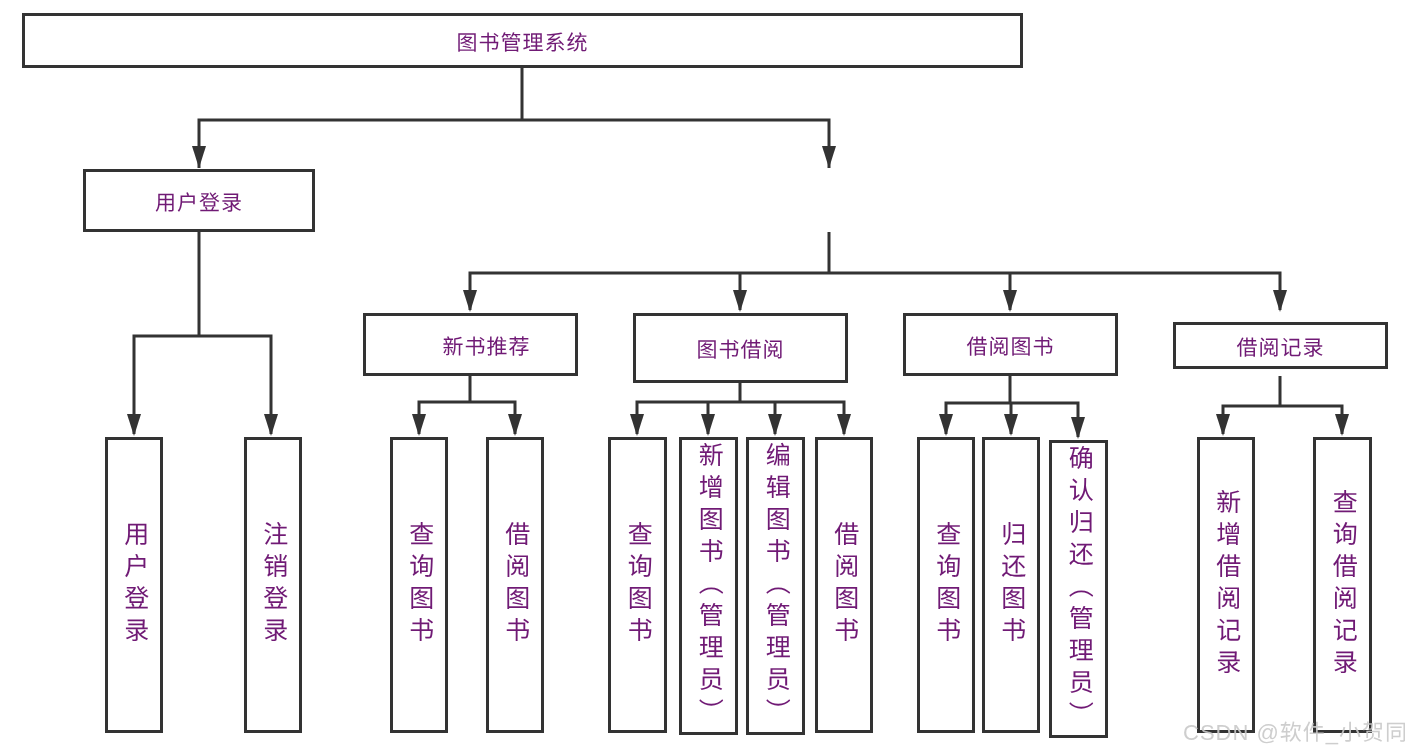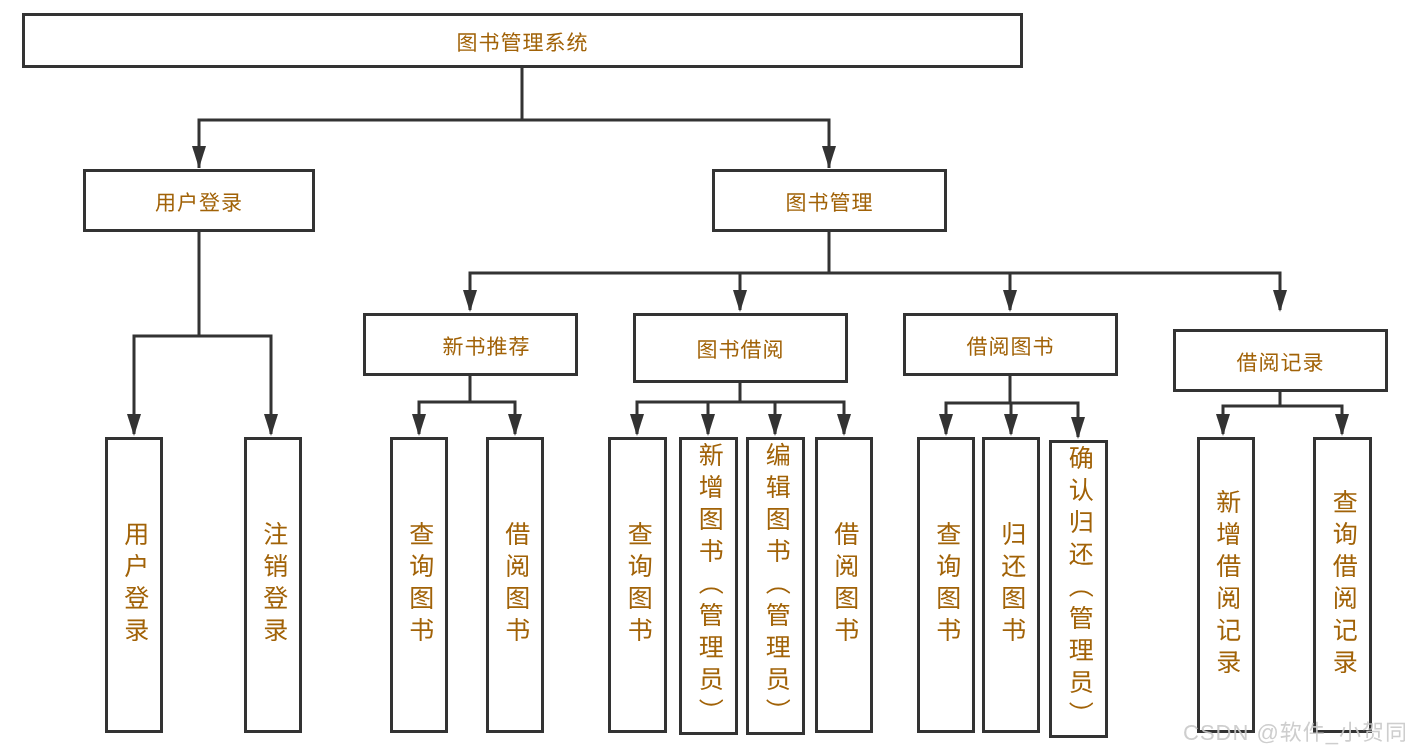--- a/index.html
+++ b/index.html
@@ -14,21 +14,21 @@
   .connectors {
     position: absolute;
     left: 0; top: 0;
     width: 1405px; height: 747px;
   }
   .box {
     position: absolute;
     box-sizing: border-box;
     border: 3px solid #333333;
     background: #ffffff;
-    color: #a16207;
+    color: #701a75;
     display: flex;
     align-items: center;
     justify-content: center;
     text-align: center;
   }
   .hbox {
     font-size: 21px;
     letter-spacing: 1px;
     white-space: nowrap;
   }
@@ -93,26 +93,25 @@
       <polygon points="1011,436 1004,414 1018,414"></polygon>
       <polygon points="1078,439 1071,417 1085,417"></polygon>
       <polygon points="1223,436 1216,414 1230,414"></polygon>
       <polygon points="1342,436 1335,414 1349,414"></polygon>
     </g>
   </svg>
 
   <div class="box hbox" style="left:22px; top:13px; width:1001px; height:55px;">图书管理系统</div>
 
   <div class="box hbox" style="left:83px; top:169px; width:232px; height:63px;">用户登录</div>
-  <div class="box hbox" style="left:712px; top:169px; width:235px; height:63px;">图书管理</div>
 
   <div class="box hbox" style="left:363px; top:313px; width:215px; height:63px;padding-left:32px;">新书推荐</div>
   <div class="box hbox" style="left:633px; top:313px; width:215px; height:70px;">图书借阅</div>
   <div class="box hbox" style="left:903px; top:313px; width:215px; height:63px;">借阅图书</div>
-  <div class="box hbox" style="left:1173px; top:329px; width:215px; height:63px;">借阅记录</div>
+  <div class="box hbox" style="left:1173px; top:322px; width:215px; height:47px;">借阅记录</div>
 
   <div class="box vbox" style="left:105px; top:437px; width:58px; height:296px;">用户登录</div>
   <div class="box vbox" style="left:244px; top:437px; width:58px; height:296px;">注销登录</div>
 
   <div class="box vbox" style="left:390px; top:437px; width:58px; height:296px;">查询图书</div>
   <div class="box vbox" style="left:486px; top:437px; width:58px; height:296px;">借阅图书</div>
 
   <div class="box vbox" style="left:608px; top:437px; width:59px; height:296px;">查询图书</div>
   <div class="box vbox" style="left:679px; top:437px; width:59px; height:298px;">新增图书（管理员）</div>
   <div class="box vbox" style="left:746px; top:437px; width:59px; height:298px;">编辑图书（管理员）</div>

